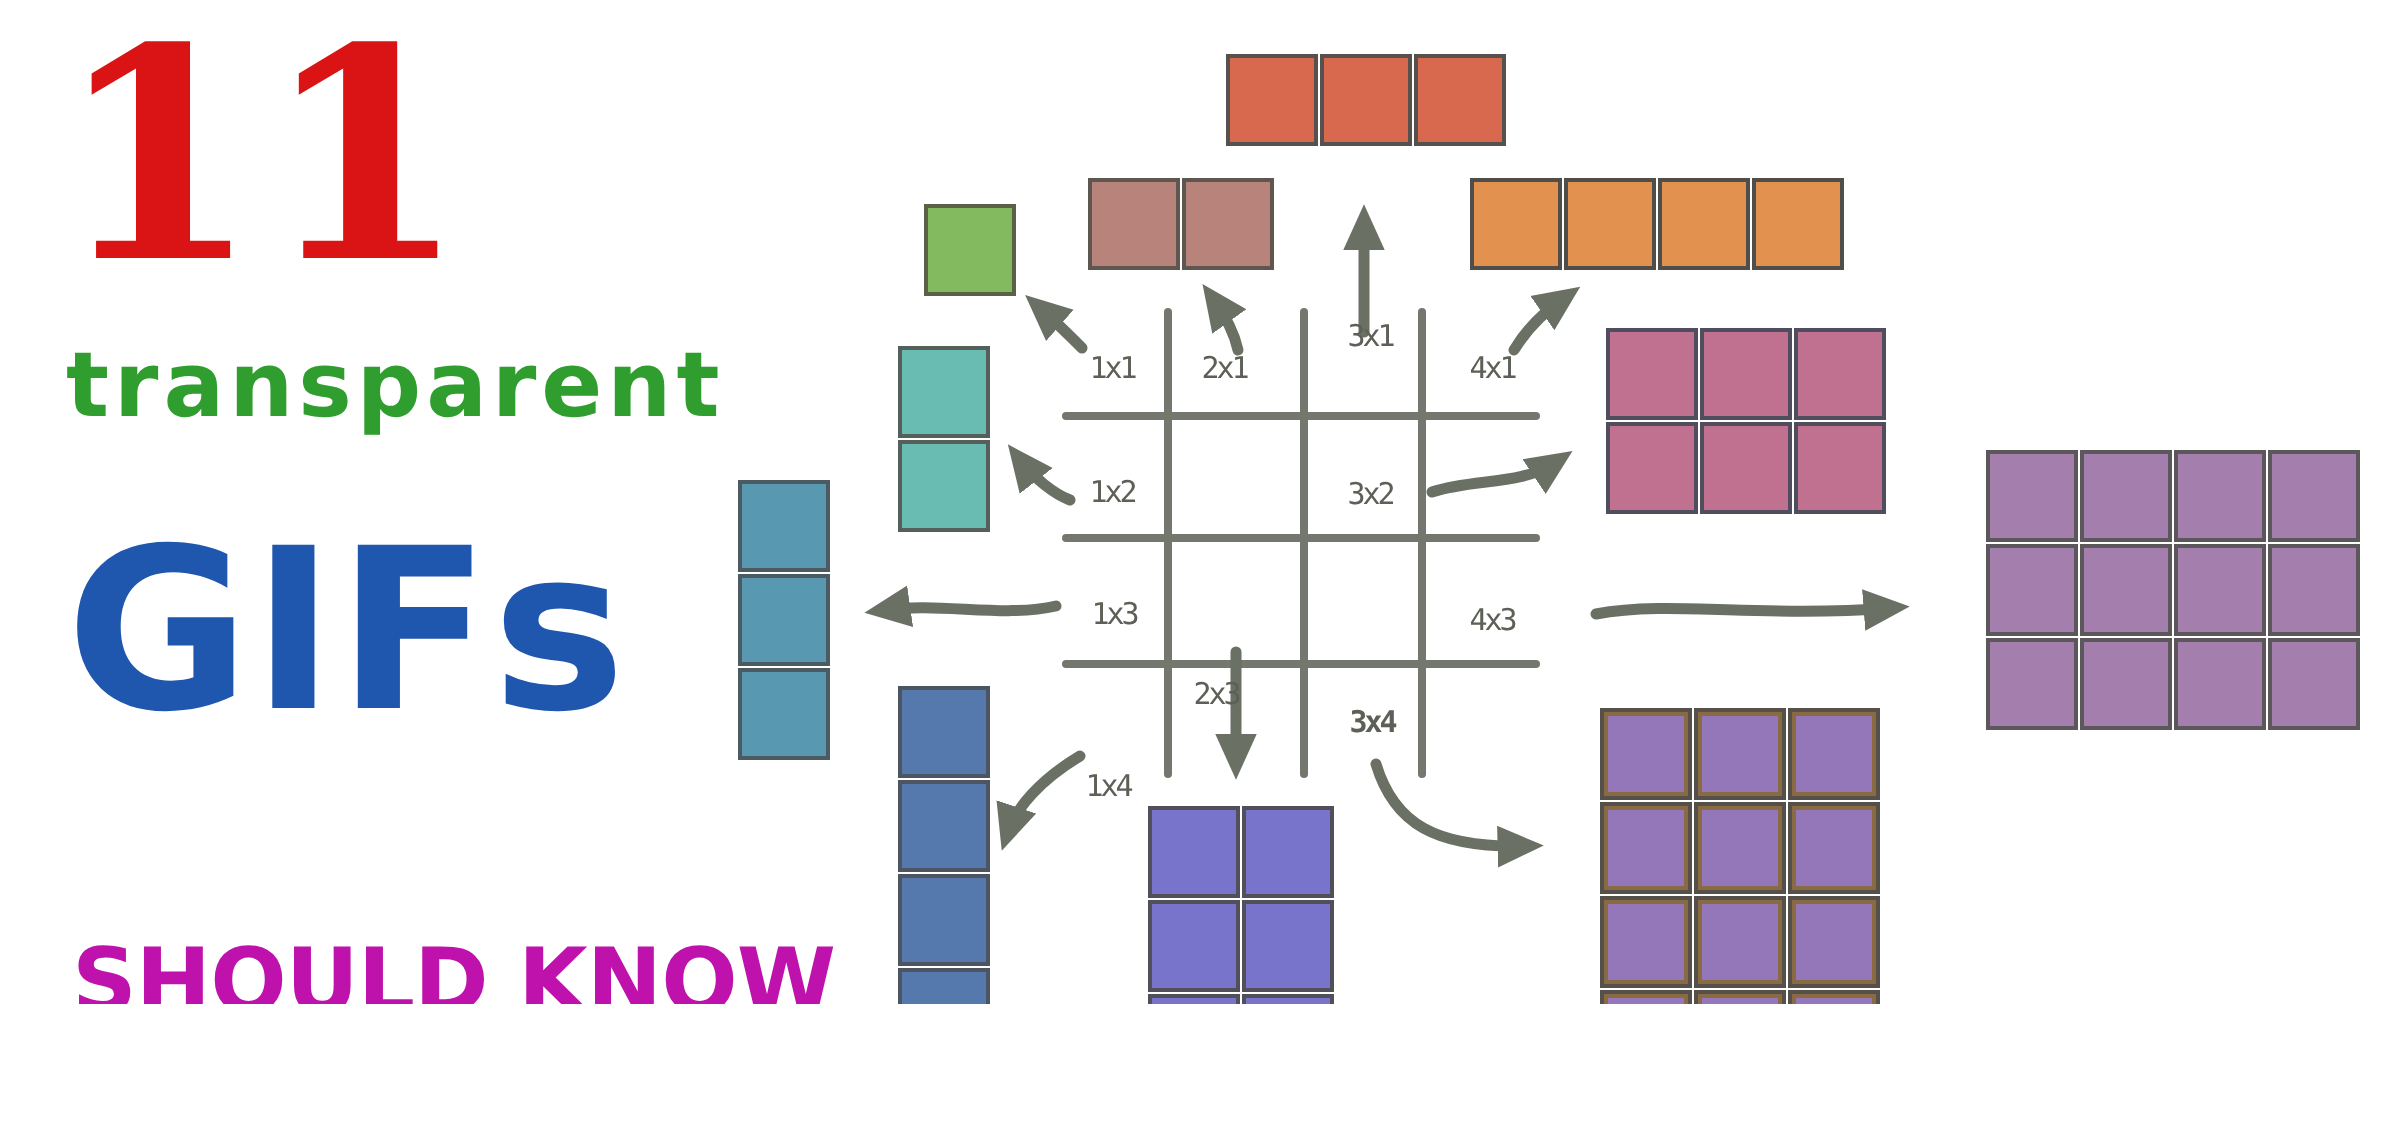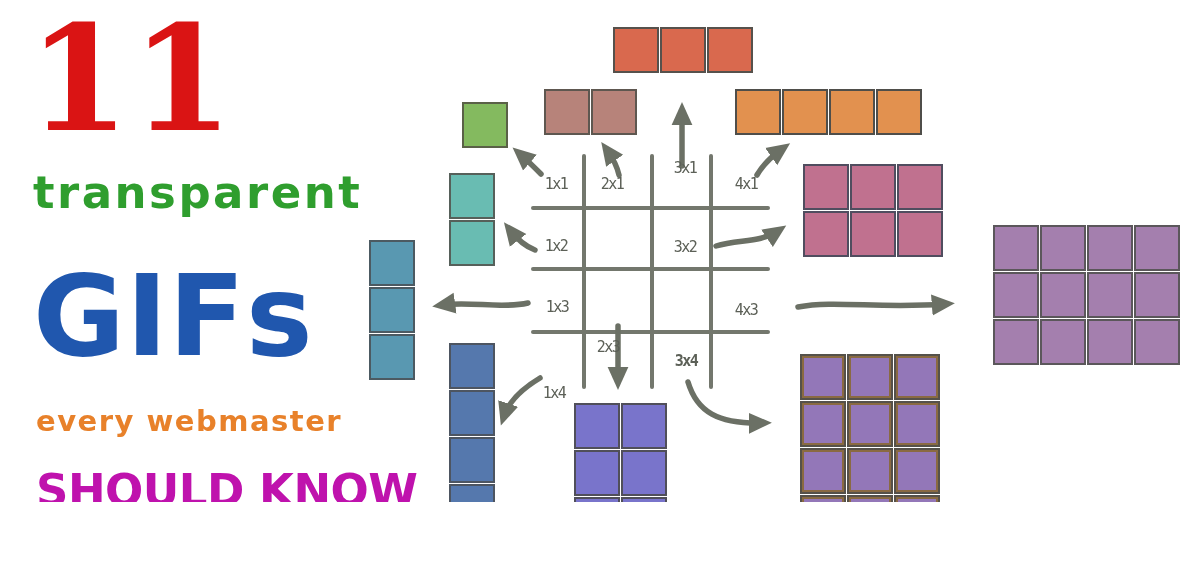--- a/index.html
+++ b/index.html
@@ -23,21 +23,20 @@
   svg.overlay{position:absolute;left:0;top:0;pointer-events:none;}
 </style>
 </head>
 <body>
 
 <div id="stage">
 
   <div class="hl" id="hl-number" style="color: rgb(218, 20, 20);">11</div>
   <div class="hl" id="hl-adjective" style="color: rgb(47, 158, 46); text-align: center;">transparent</div>
   <div class="hl" id="hl-subject" style="color: rgb(32, 87, 174);">GIFs</div>
-  <div class="hl" id="hl-audience" style="color: rgb(232, 129, 42);">every webmaster</div>
   <div class="hl" id="hl-imperative" style="color: rgb(191, 18, 173);">SHOULD KNOW</div>
 
   <svg class="overlay" width="1200" height="562" viewBox="0 0 1200 562">
     <defs>
       <marker id="ah" markerWidth="4.6" markerHeight="4.6" refX="2.4" refY="2.1" orient="auto">
         <path d="M0,0.2 L4.2,2.1 L0,4 z" fill="var(--arrow,#6b7065)"></path>
       </marker>
     </defs>
 
     <g stroke="var(--gridline,#73776d)" stroke-width="4" stroke-linecap="round">

